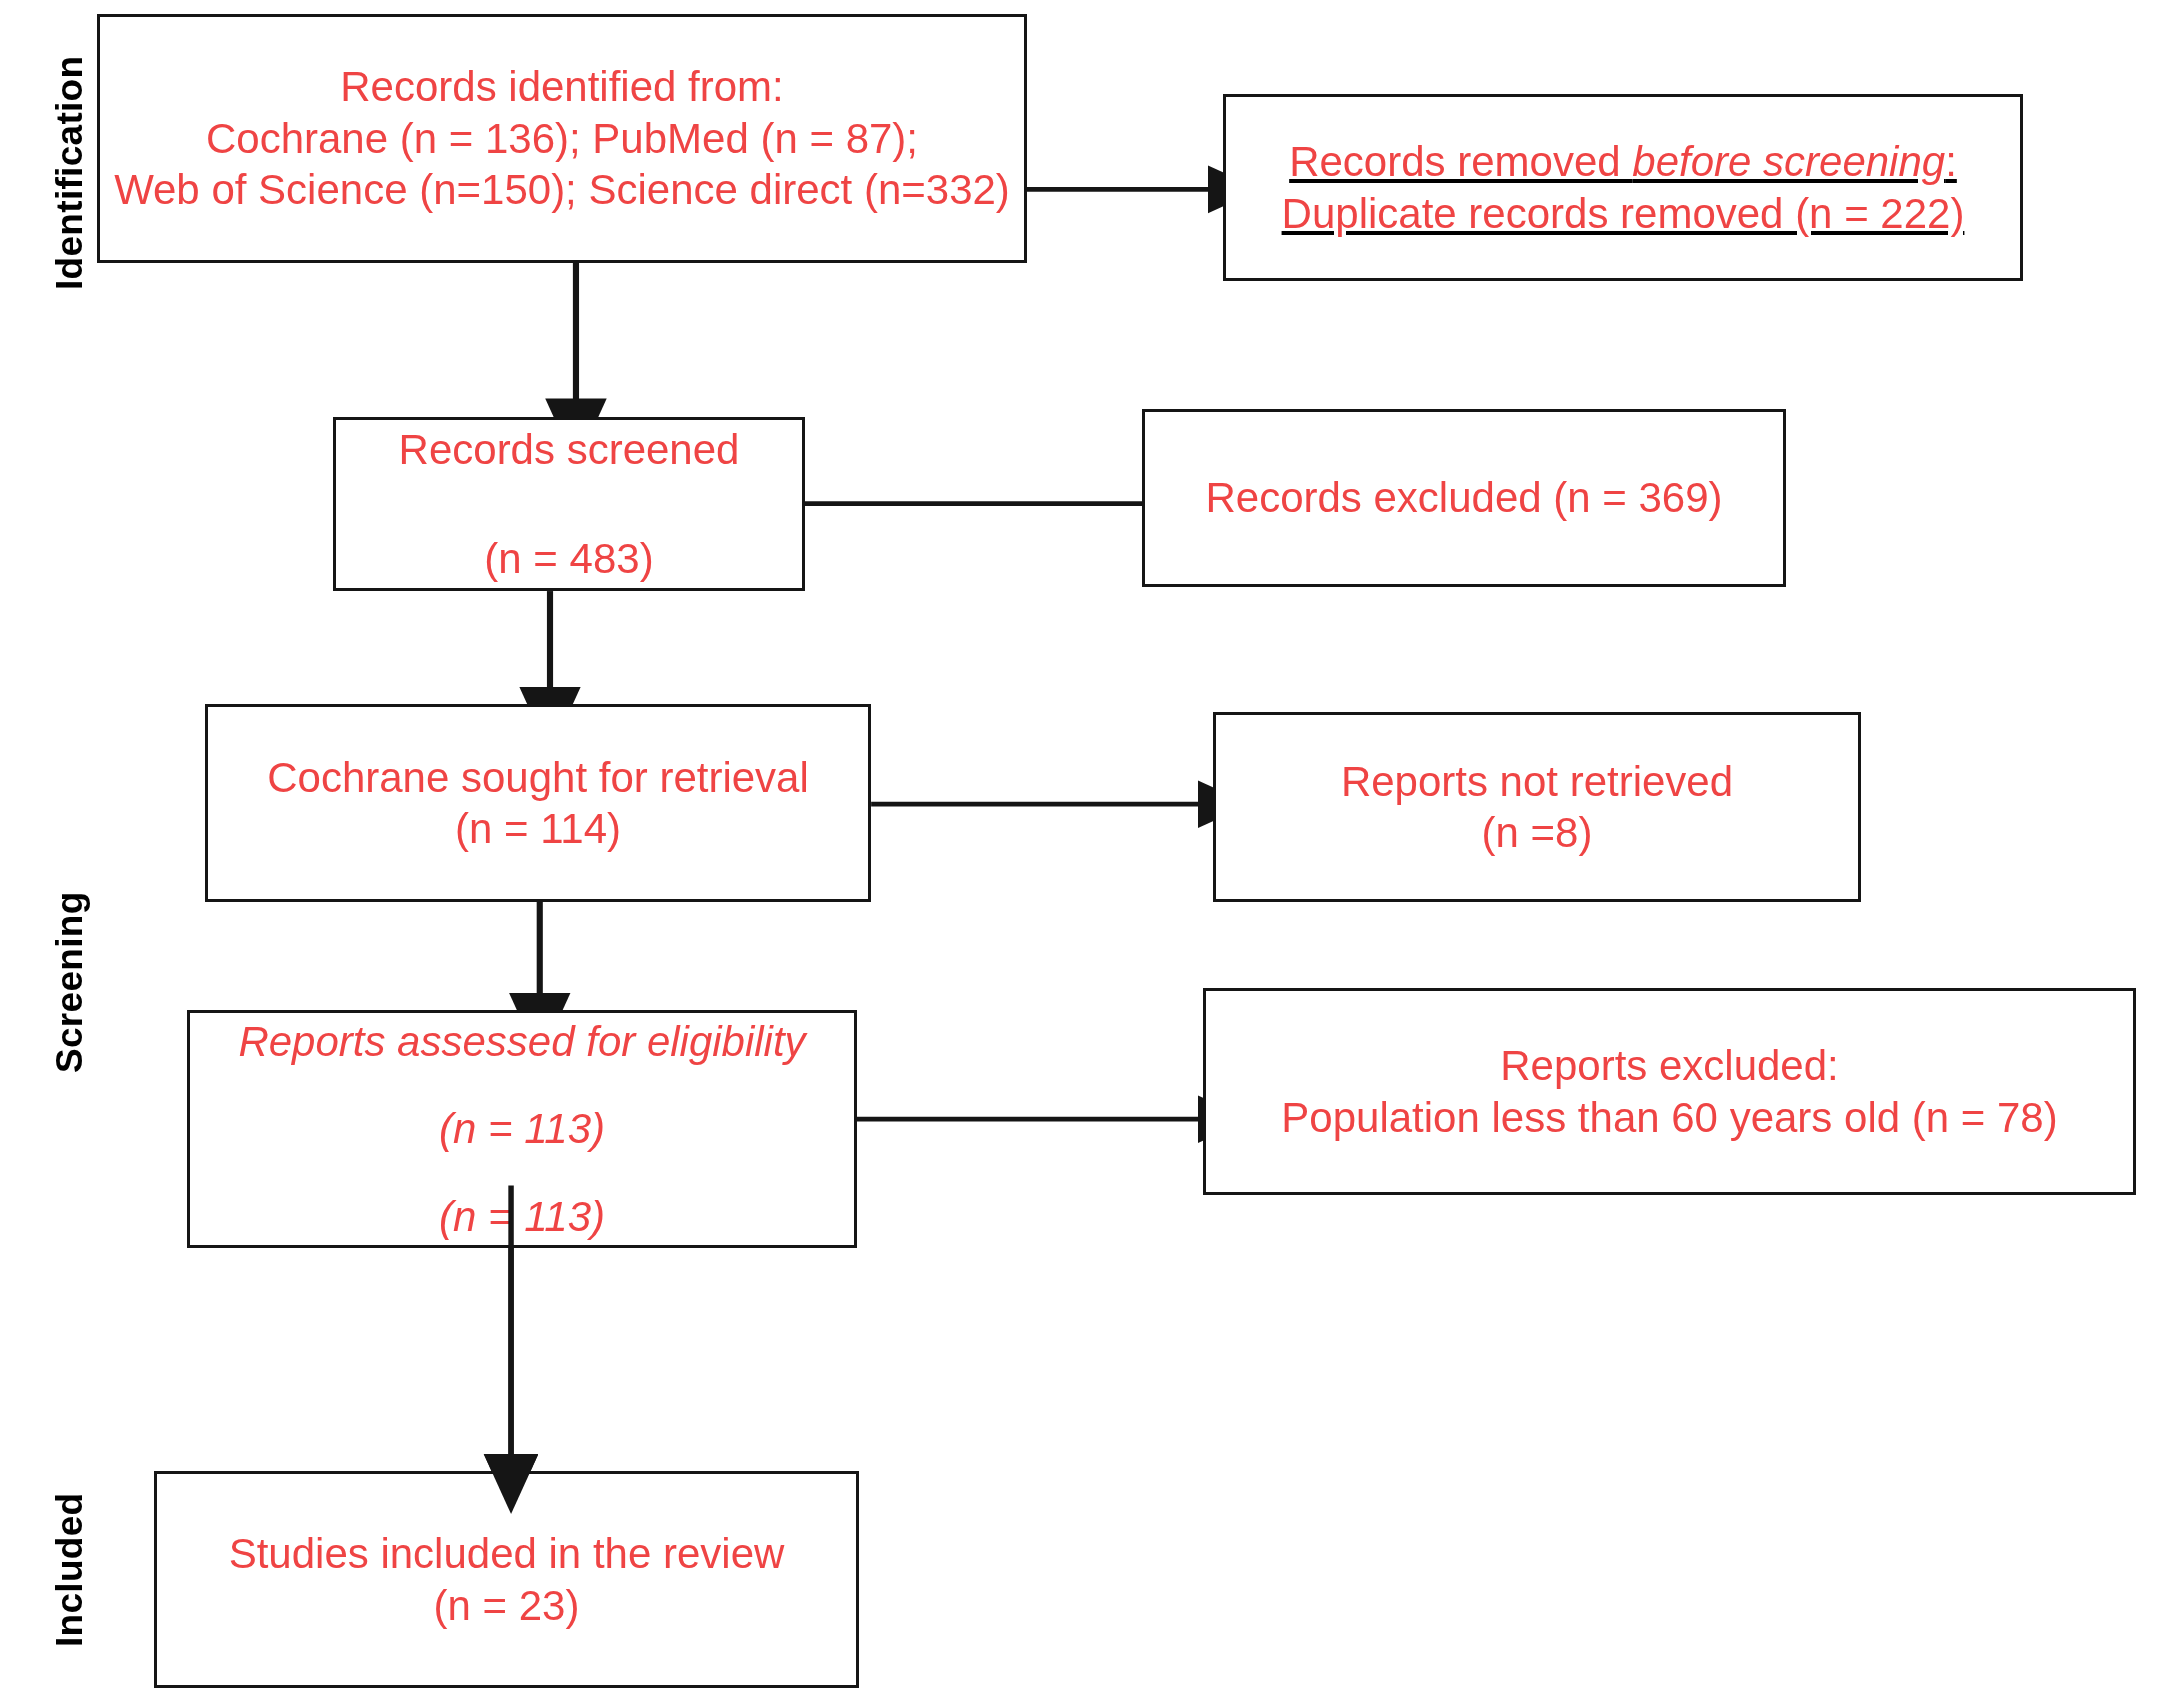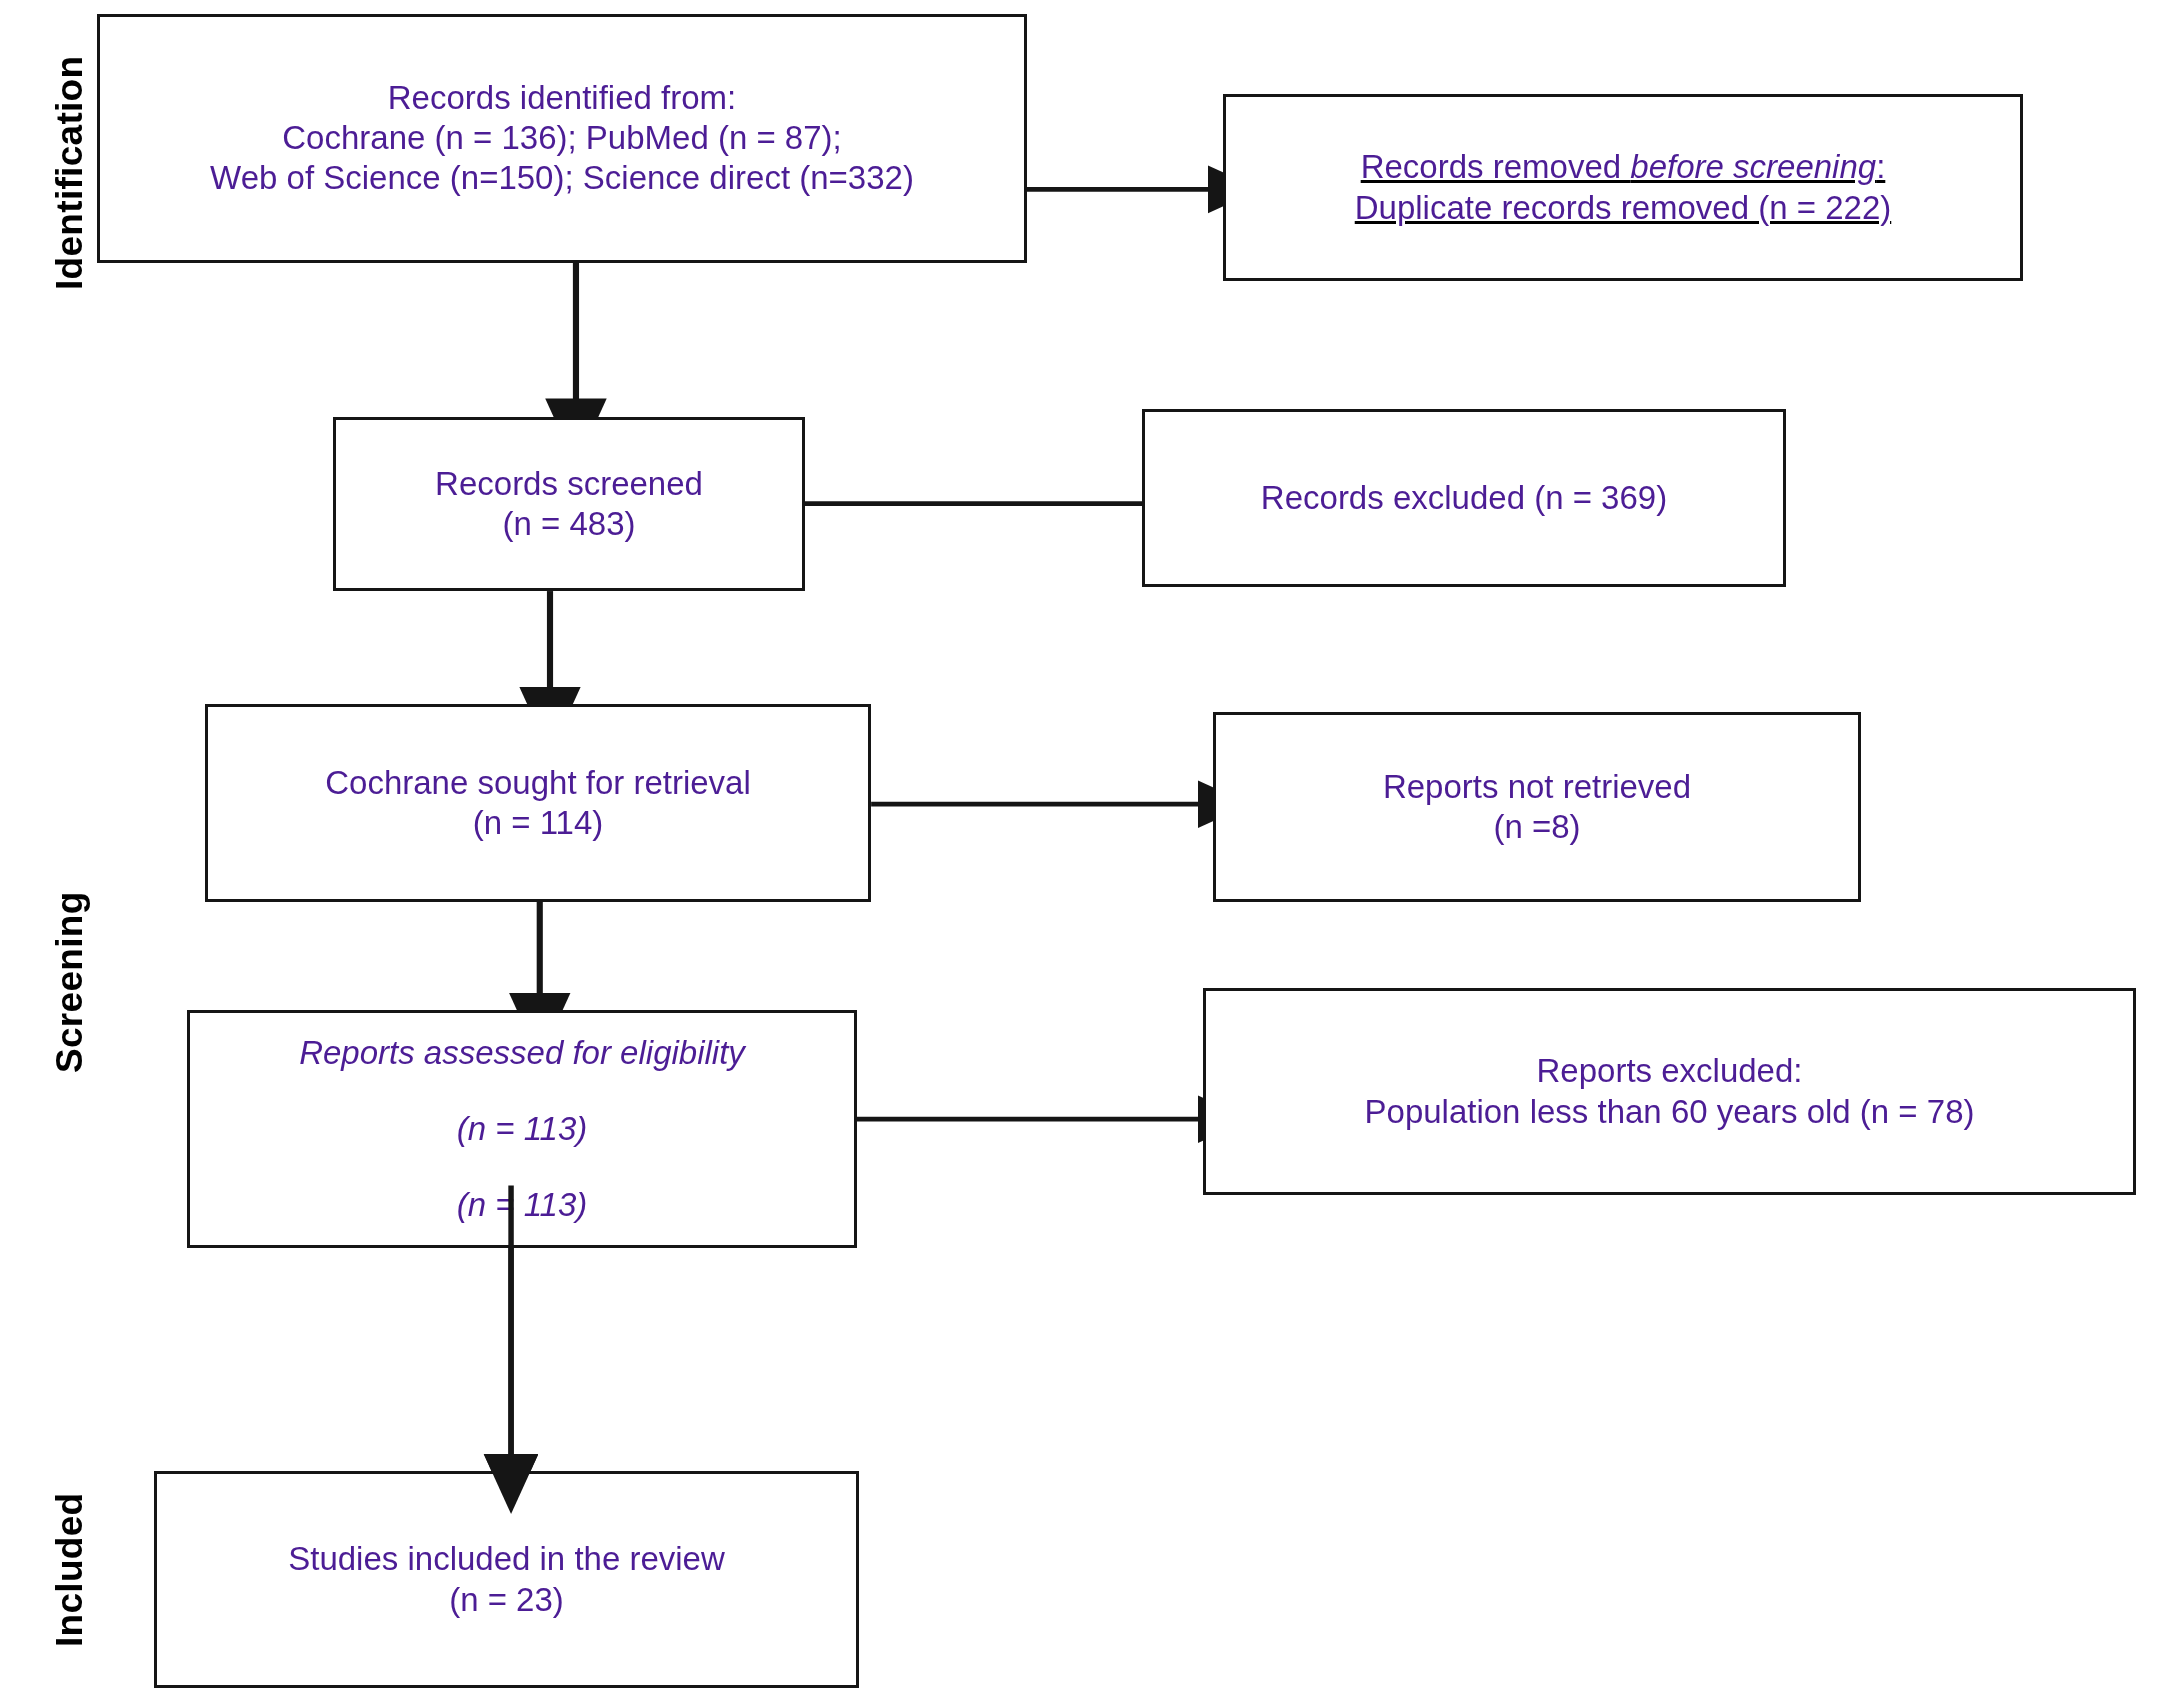--- a/index.html
+++ b/index.html
@@ -36,23 +36,23 @@
     border: 3.4px solid #151515;
     display: flex;
     flex-direction: column;
     align-items: center;
     justify-content: center;
     text-align: center;
     padding: 4.1px 12.3px;
   }
   .box .line {
     font-family: "Liberation Sans", sans-serif;
-    font-size: 33px;
+    font-size: 42px;
     line-height: 1.22;
-    color: #4c1d95;
+    color: #ef4444;
     white-space: nowrap;
   }
   .box.spaced .line { margin: 18px 0; }
   .box .line em {
     font-style: italic;
   }
   
   #connectors {
     position: absolute;
     left: 0;
@@ -103,21 +103,21 @@
     <div class="line">Web of Science (n=150); Science direct (n=332)</div>
   </div>
 
   <div class="box" style="left:1223px; top:94px; width:800px; height:187px;text-decoration:underline;">
     <div class="line">
       <span>Records removed </span><em>before screening</em><span>:</span>
     </div>
     <div class="line">Duplicate records removed (n = 222)</div>
   </div>
 
-  <div class="box" style="left:333px; top:417px; width:472px; height:174px;">
+  <div class="box" style="left:333px; top:417px; width:472px; height:174px;justify-content:space-between;">
     <div class="line">Records screened</div>
     <div class="line">(n = 483)</div>
   </div>
 
   <div class="box" style="left:1142px; top:409px; width:644px; height:178px;">
     <div class="line">Records excluded (n = 369)</div>
   </div>
 
   <div class="box" style="left:205px; top:704px; width:666px; height:198px;">
     <div class="line">Cochrane sought for retrieval</div>

